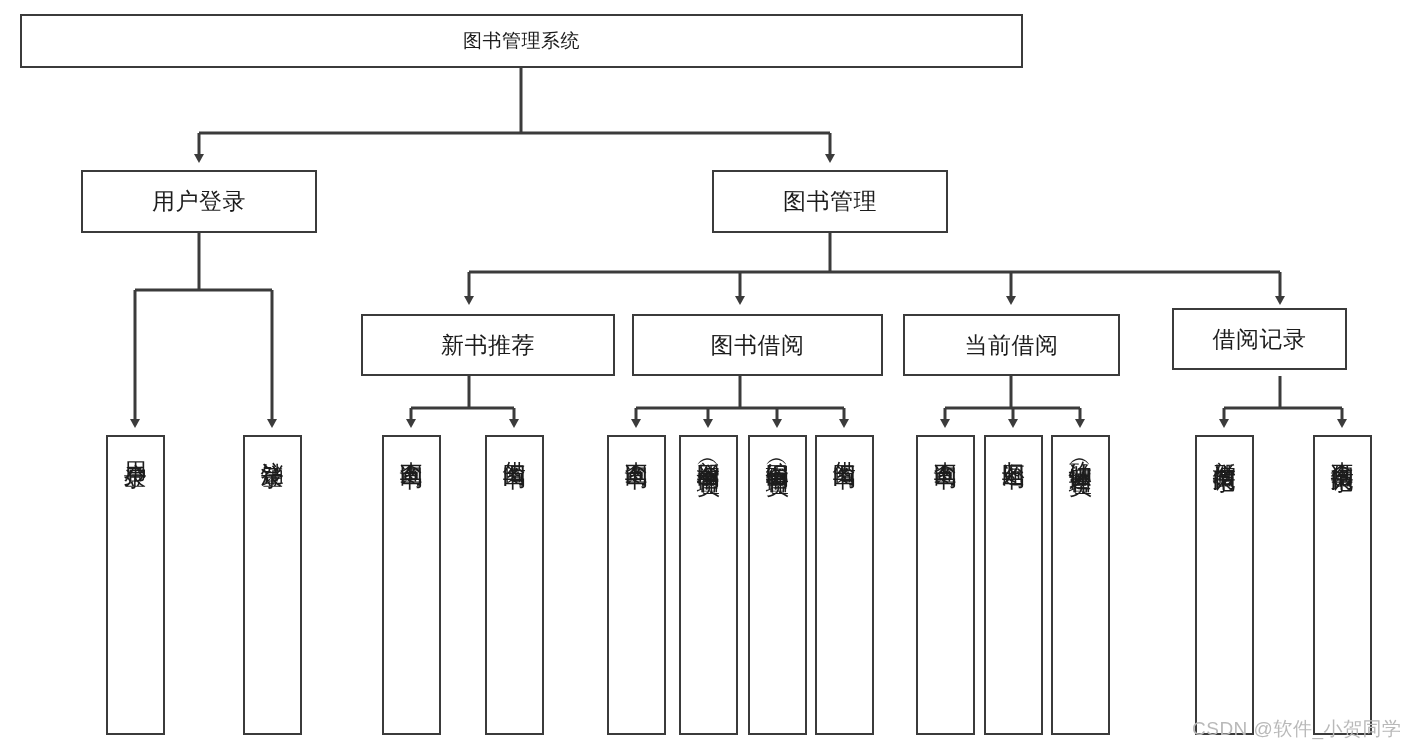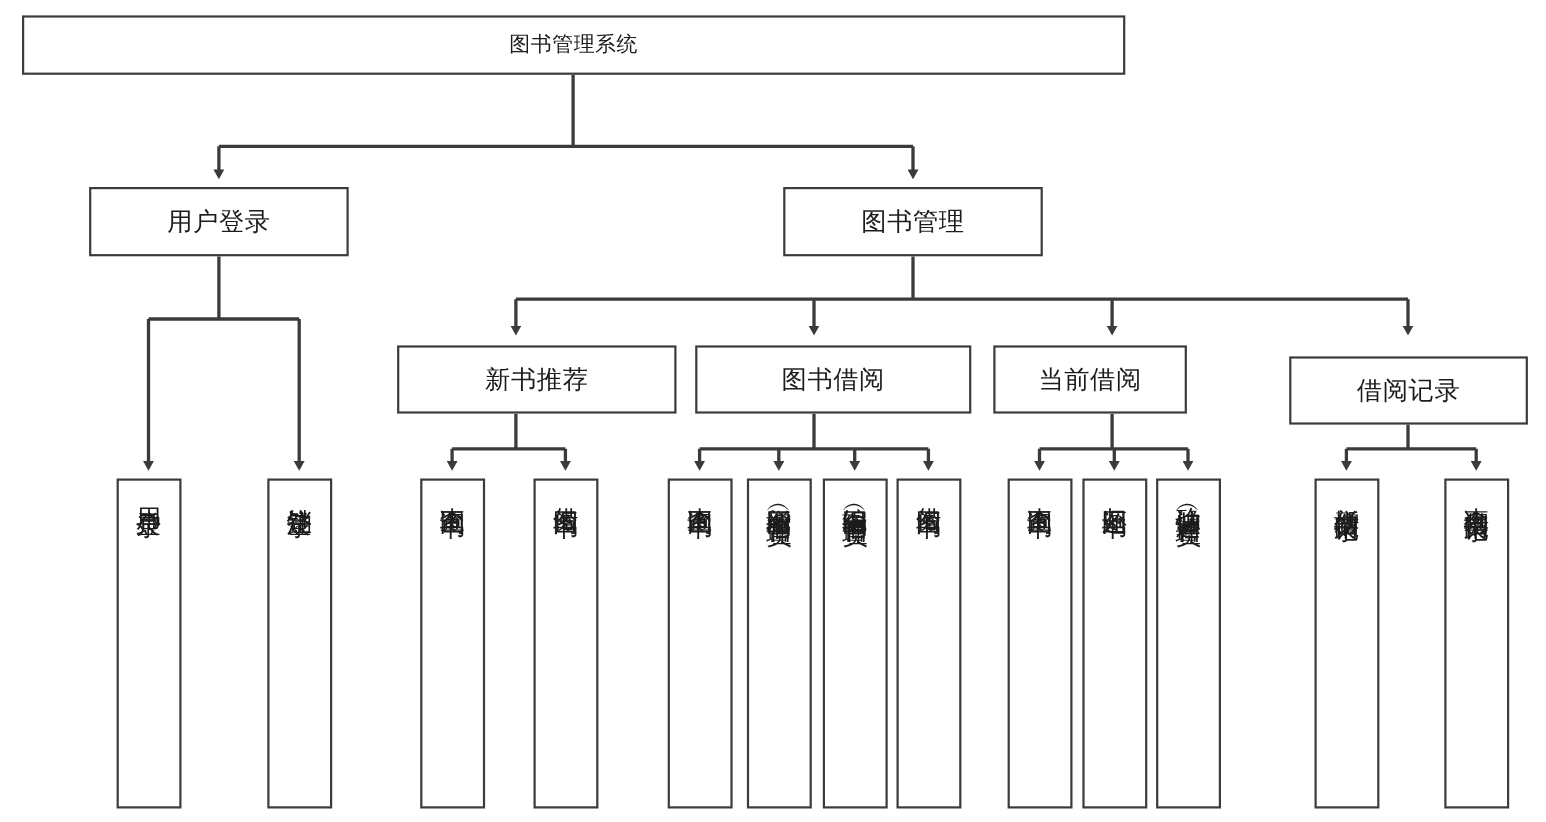--- a/index.html
+++ b/index.html
@@ -141,25 +141,25 @@
   </div>
 
   <div class="node horiz" style="left:361px; top:314px; width:254px; height:62px;">
     <span class="node-label">新书推荐</span>
   </div>
 
   <div class="node horiz" style="left:632px; top:314px; width:251px; height:62px;">
     <span class="node-label">图书借阅</span>
   </div>
 
-  <div class="node horiz" style="left:903px; top:314px; width:176px; height:62px;">
+  <div class="node horiz" style="left:903px; top:314px; width:217px; height:62px;">
     <span class="node-label">当前借阅</span>
   </div>
 
-  <div class="node horiz" style="left:1172px; top:324px; width:217px; height:62px;">
+  <div class="node horiz" style="left:1172px; top:308px; width:175px; height:62px;">
     <span class="node-label">借阅记录</span>
   </div>
 
   <div class="node vert" style="left:106px; top:435px; width:59px; height:300px;">
     <span class="node-label">用户登录</span>
   </div>
 
   <div class="node vert" style="left:243px; top:435px; width:59px; height:300px;">
     <span class="node-label">注销登录</span>
   </div>
@@ -201,14 +201,15 @@
   </div>
 
   <div class="node vert" style="left:1195px; top:435px; width:59px; height:300px;">
     <span class="node-label">新增借阅记录</span>
   </div>
 
   <div class="node vert" style="left:1313px; top:435px; width:59px; height:300px;">
     <span class="node-label">查询借阅记录</span>
   </div>
 
+  <div class="watermark" style="left:1192px; top:716px;">CSDN @软件_小贺同学</div>
 
 </div>
 
 </body></html>

